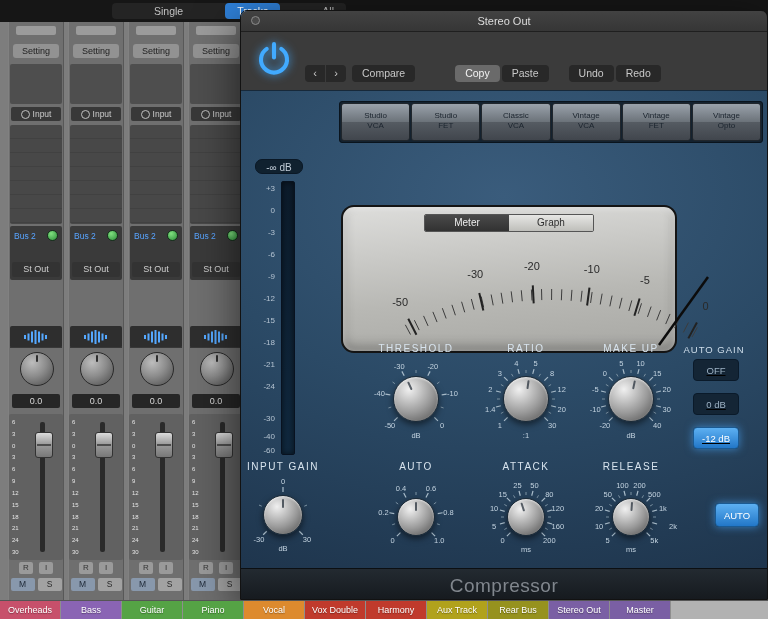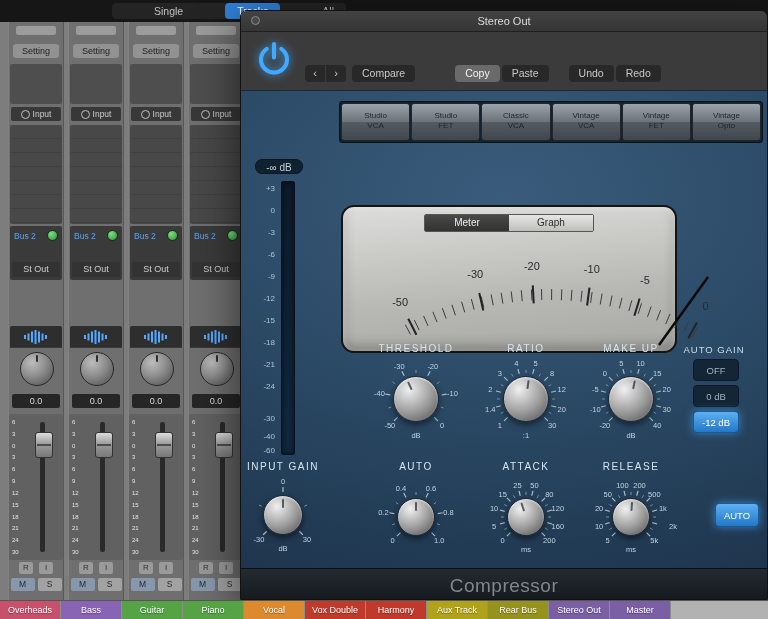--- a/index.html
+++ b/index.html
@@ -117,21 +117,21 @@
   .knobwrap{position:absolute;}
   .knobwrap svg{position:absolute;left:0;top:0;}
   .kval{position:absolute;transform:translate(-50%,-50%);font-size:7.5px;color:#c3d3e0;white-space:nowrap;}
   .kface{position:absolute;border-radius:50%;border:1px solid #1c2a36;box-sizing:border-box;
          background:radial-gradient(circle at 34% 28%,#f0f0f0 0%,#c9c9c9 25%,#9a9a9a 55%,#6e6e6e 80%,#555 100%);
          box-shadow:0 3px 6px rgba(0,0,0,.5), inset 0 1px 2px rgba(255,255,255,.7);}
   .kptr{position:absolute;inset:0;}
   .kptr::before{content:'';position:absolute;left:calc(50% - 1px);top:3px;width:2px;height:9px;
                 background:rgba(40,50,60,.75);border-radius:1px;}
   .aglabel{position:absolute;left:473px;top:253px;transform:translateX(-50%);font-size:9.5px;letter-spacing:1px;color:#cfdeeb;white-space:nowrap;}
-  .agcol{position:absolute;left:452px;top:268px;display:flex;flex-direction:column;gap:4px;}
+  .agcol{position:absolute;left:452px;top:268px;display:flex;flex-direction:column;gap:12px;text-decoration:underline;}
   .agbtn{width:46px;height:22px;background:#142535;border:1px solid #0a1a2a;border-radius:4px;color:#9db2c4;
          font-size:9.5px;text-align:center;line-height:22px;box-sizing:border-box;}
   .agbtn.on{background:linear-gradient(#5db0f2,#2277c8);color:#fff;border-color:#1b5a92;
             box-shadow:0 0 8px rgba(70,160,240,.7);}
   .agbtn.autorel{position:absolute;left:454px;top:412px;width:44px;height:24px;line-height:24px;margin-left:20px;}
   .pfoot{position:relative;height:35px;background:linear-gradient(#232a31,#14181c);border-top:1px solid #0c0f12;}
   .fname{text-align:center;line-height:34px;font-size:19px;color:#80868d;letter-spacing:.5px;}
 </style>
 </head>
 <body>

